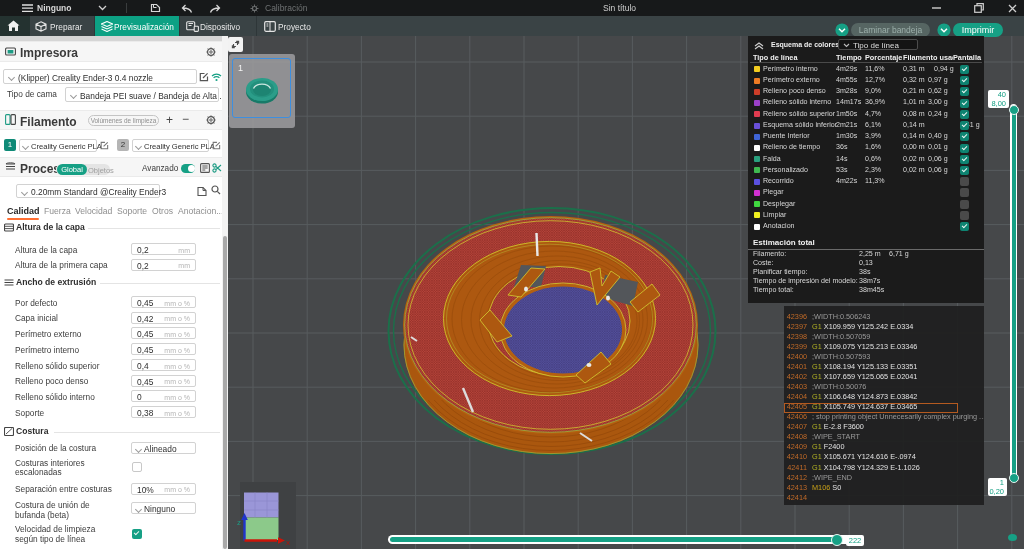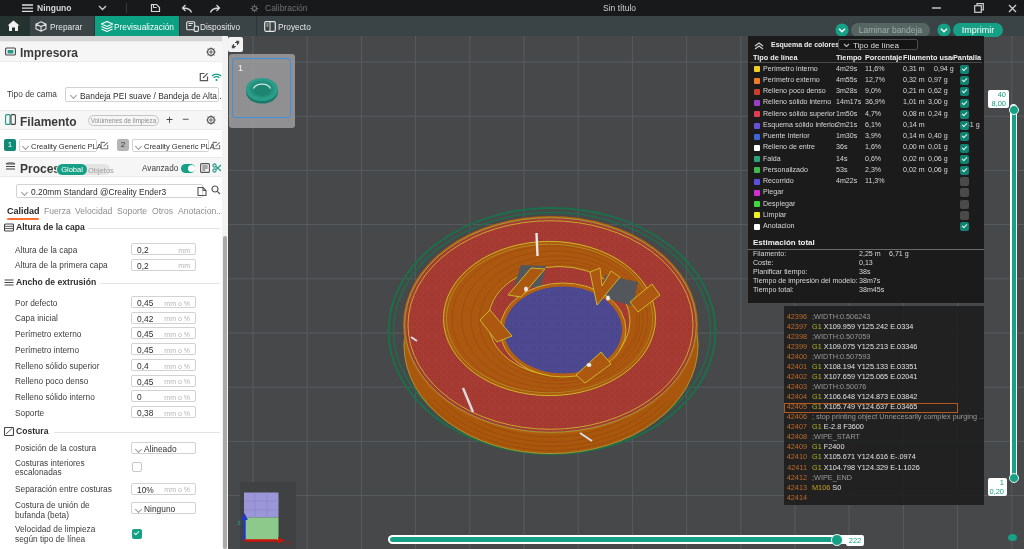--- a/index.html
+++ b/index.html
@@ -208,20 +208,24 @@
     <svg class="abs" style="left:5px;top:10px" width="11" height="11" viewBox="0 0 11 11">
       <rect x="0.6" y="2" width="9.8" height="7" rx="1" fill="none" stroke="#444" stroke-width="1.1"></rect>
       <rect x="2.6" y="4" width="5.8" height="3.5" fill="#1d9b84"></rect>
     </svg>
     <span class="hdrtxt abs" style="left:20px;top:10px;">Impresora</span>
     <svg class="abs" style="left:206px;top:11px" width="10" height="10" viewBox="0 0 10 10">
       <circle cx="5" cy="5" r="3.4" fill="none" stroke="#555" stroke-width="1.2"></circle>
       <circle cx="5" cy="5" r="1.2" fill="none" stroke="#555" stroke-width="1"></circle>
       <path d="M5 0.4V1.8M5 8.2V9.6M0.4 5H1.8M8.2 5H9.6M1.7 1.7L2.8 2.8M7.2 7.2L8.3 8.3M8.3 1.7L7.2 2.8M2.8 7.2L1.7 8.3" stroke="#555" stroke-width="1"></path>
     </svg>
+    <div class="ibox abs" style="left:3px;top:33px;width:194px;height:15px;">
+      <span class="chev" style="position:absolute;left:4px;top:4px;"></span>
+      <span style="position:absolute;left:14px;top:2.5px;">(Klipper) Creality Ender-3 0.4 nozzle</span>
+    </div>
     <svg class="abs" style="left:199px;top:36px" width="10" height="10" viewBox="0 0 10 10">
       <path d="M8.5 4.5V8.7H1.3V1.5H5.5" fill="none" stroke="#555" stroke-width="1.2"></path>
       <path d="M4 6L8.6 1.4" stroke="#555" stroke-width="1.2"></path>
     </svg>
     <svg class="abs" style="left:211px;top:37px" width="11" height="9" viewBox="0 0 11 9">
       <path d="M1 3 a6.4 6.4 0 0 1 9 0M2.6 4.8 a4 4 0 0 1 5.8 0" fill="none" stroke="#16a085" stroke-width="1.2"></path>
       <circle cx="5.5" cy="7" r="1.1" fill="#16a085"></circle>
     </svg>
     <span class="lbl abs" style="left:7px;top:53px;">Tipo de cama</span>
     <div class="ibox abs" style="left:65px;top:51px;width:154px;height:15px;">
@@ -275,21 +279,21 @@
     </div>
     <svg class="abs" style="left:200px;top:127px" width="10" height="10" viewBox="0 0 10 10">
       <rect x="0.6" y="0.6" width="8.8" height="8.8" rx="1" fill="none" stroke="#555" stroke-width="1.1"></rect>
       <path d="M2.3 3h5.4M2.3 5h5.4M2.3 7h3" stroke="#555" stroke-width="1"></path>
     </svg>
     <svg class="abs" style="left:212px;top:127px" width="10" height="10" viewBox="0 0 10 10">
       <circle cx="2.5" cy="2.5" r="1.6" fill="none" stroke="#1d9b84" stroke-width="1.1"></circle>
       <circle cx="2.5" cy="7.5" r="1.6" fill="none" stroke="#1d9b84" stroke-width="1.1"></circle>
       <path d="M4 3.5L9 8M4 6.5L9 2" stroke="#1d9b84" stroke-width="1.1"></path>
     </svg>
-    <div class="ibox abs" style="left:16px;top:148px;width:187px;height:14px;text-decoration:underline;">
+    <div class="ibox abs" style="left:16px;top:148px;width:144px;height:14px;text-decoration:underline;">
       <span class="chev" style="position:absolute;left:4px;top:3.5px;"></span>
       <span style="position:absolute;left:14px;top:2px;">0.20mm Standard @Creality Ender3</span>
     </div>
     <svg class="abs" style="left:197px;top:150px" width="10" height="11" viewBox="0 0 10 11">
       <path d="M1 1.5 H6 L9 4.5 V9.5 H1 Z" fill="none" stroke="#555" stroke-width="1.1"></path>
       <path d="M6 1.5 V4.5 H9" fill="none" stroke="#555" stroke-width="1"></path>
     </svg>
     <svg class="abs" style="left:211px;top:149px" width="10" height="10" viewBox="0 0 10 10">
       <circle cx="4" cy="4" r="3" fill="none" stroke="#555" stroke-width="1.2"></circle>
       <path d="M6.3 6.3L9 9" stroke="#555" stroke-width="1.2"></path>
@@ -450,21 +454,21 @@
     <span class="lg" style="left:180px;top:84.9px;margin-left:32px;">0,41 g</span>
     <div class="cbx" style="left:212px;top:85.0px;"></div>
     <div class="lg" style="left:5.5px;top:97.7px;width:6px;height:6px;background:#3f64d6;border-radius:1px;"></div>
     <span class="lg" style="left:15px;top:96.1px;">Puente Interior</span>
     <span class="lg" style="left:88px;top:96.1px;">1m30s</span>
     <span class="lg" style="left:117px;top:96.1px;">3,9%</span>
     <span class="lg" style="left:155px;top:96.1px;">0,14 m</span>
     <span class="lg" style="left:180px;top:96.1px;">0,40 g</span>
     <div class="cbx" style="left:212px;top:96.2px;"></div>
     <div class="lg" style="left:5.5px;top:109.0px;width:6px;height:6px;background:#ffffff;border-radius:1px;"></div>
-    <span class="lg" style="left:15px;top:107.4px;">Relleno de entre</span>
+    <span class="lg" style="left:15px;top:107.4px;">Relleno de tiempo</span>
     <span class="lg" style="left:88px;top:107.4px;">36s</span>
     <span class="lg" style="left:117px;top:107.4px;">1,6%</span>
     <span class="lg" style="left:155px;top:107.4px;">0,00 m</span>
     <span class="lg" style="left:180px;top:107.4px;">0,01 g</span>
     <div class="cbx" style="left:212px;top:107.5px;"></div>
     <div class="lg" style="left:5.5px;top:120.2px;width:6px;height:6px;background:#2aa07e;border-radius:1px;"></div>
     <span class="lg" style="left:15px;top:118.6px;">Falda</span>
     <span class="lg" style="left:88px;top:118.6px;">14s</span>
     <span class="lg" style="left:117px;top:118.6px;">0,6%</span>
     <span class="lg" style="left:155px;top:118.6px;">0,02 m</span>

